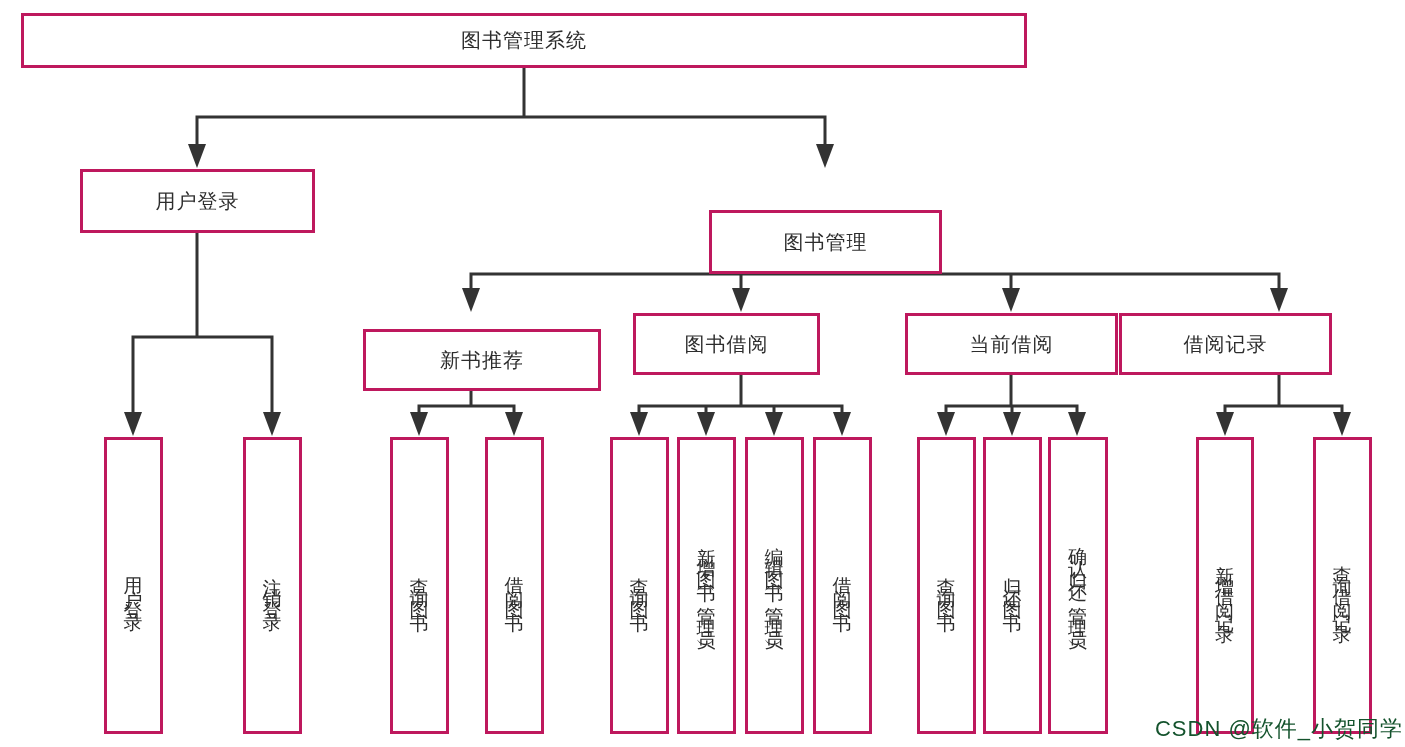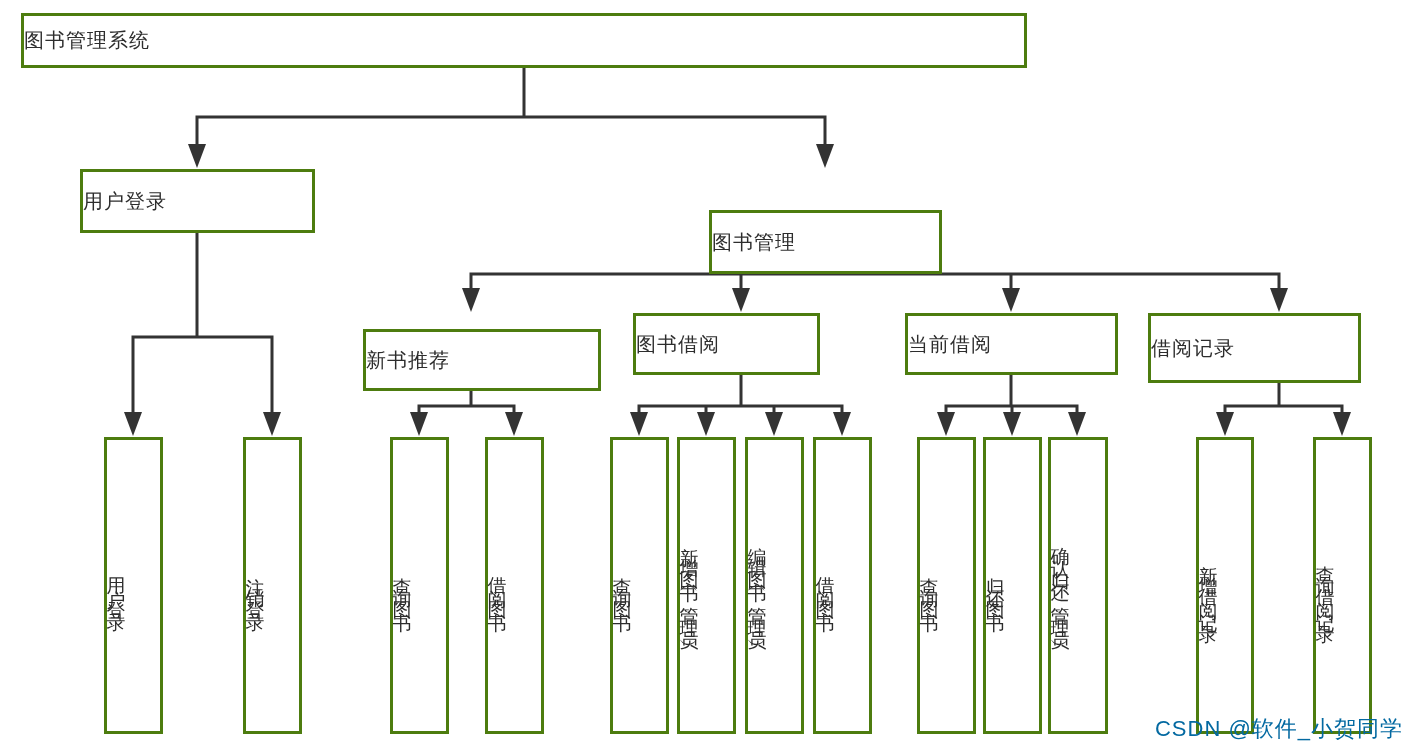--- a/index.html
+++ b/index.html
@@ -13,41 +13,42 @@
   }
   #wires {
     position: absolute;
     left: 0; top: 0;
     width: 1405px; height: 747px;
   }
   .node {
     position: absolute;
     box-sizing: border-box;
     background: #ffffff;
-    border: 3px solid #4d7c0f;
+    border: 3px solid #be185d;
     display: flex;
     align-items: center;
+    justify-content: center;
     color: #2d2d2d;
   }
   .h-node { font-size: 20px; letter-spacing: 1px; }
   .v-node .v-text {
     writing-mode: vertical-rl;
     text-orientation: mixed;
     font-size: 19px;
     line-height: 1;
     letter-spacing: 12px;
     white-space: nowrap;
   }
   .root-node { font-size: 20px; }
   #watermark {
     position: absolute;
     right: 2px;
     bottom: 3px;
     font-size: 22px;
-    color: #0369a1;
+    color: #14532d;
     letter-spacing: 1px;
     white-space: nowrap;
   }
 </style>
 </head>
 <body>
 
 <div id="stage">
 
   <svg id="wires" viewBox="0 0 1405 747" xmlns="http://www.w3.org/2000/svg">
@@ -84,21 +85,21 @@
 
   <div class="node h-node" style="left:363px; top:313px; width:238px; height:62px;margin-top:16px;">
     <span>新书推荐</span>
   </div>
   <div class="node h-node" style="left:633px; top:313px; width:187px; height:62px;">
     <span>图书借阅</span>
   </div>
   <div class="node h-node" style="left:905px; top:313px; width:213px; height:62px;">
     <span>当前借阅</span>
   </div>
-  <div class="node h-node" style="left:1148px; top:313px; width:213px; height:70px;">
+  <div class="node h-node" style="left:1119px; top:313px; width:213px; height:62px;">
     <span>借阅记录</span>
   </div>
 
   <div class="node v-node" style="left:104px; top:437px; width:59px; height:297px;">
     <span class="v-text">用户登录</span>
   </div>
   <div class="node v-node" style="left:243px; top:437px; width:59px; height:297px;">
     <span class="v-text">注销登录</span>
   </div>
   <div class="node v-node" style="left:390px; top:437px; width:59px; height:297px;">

